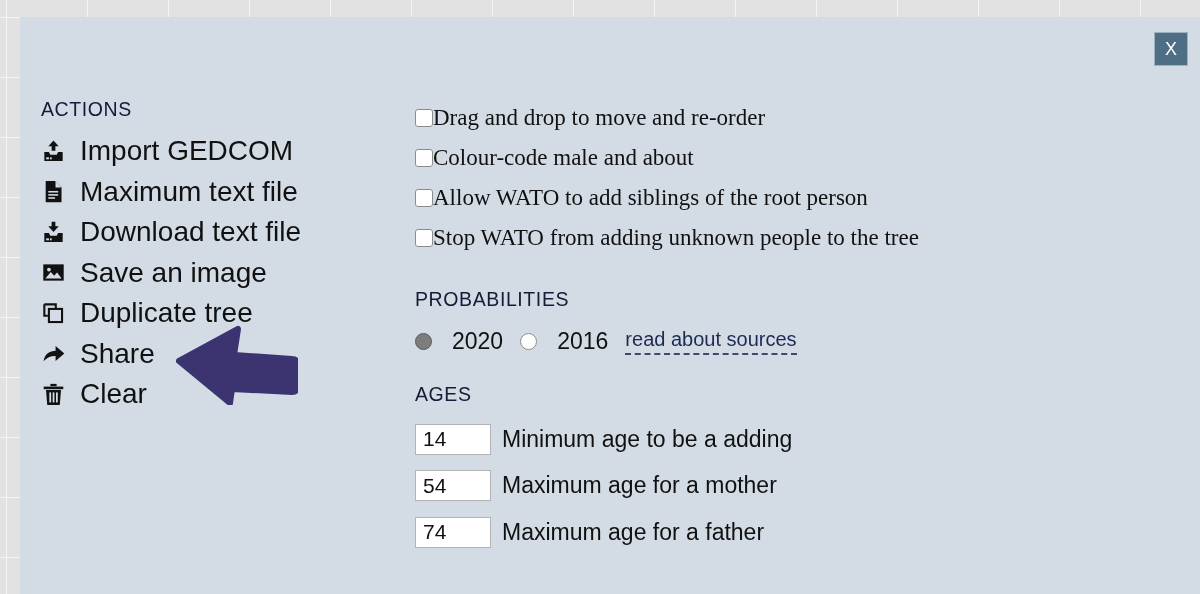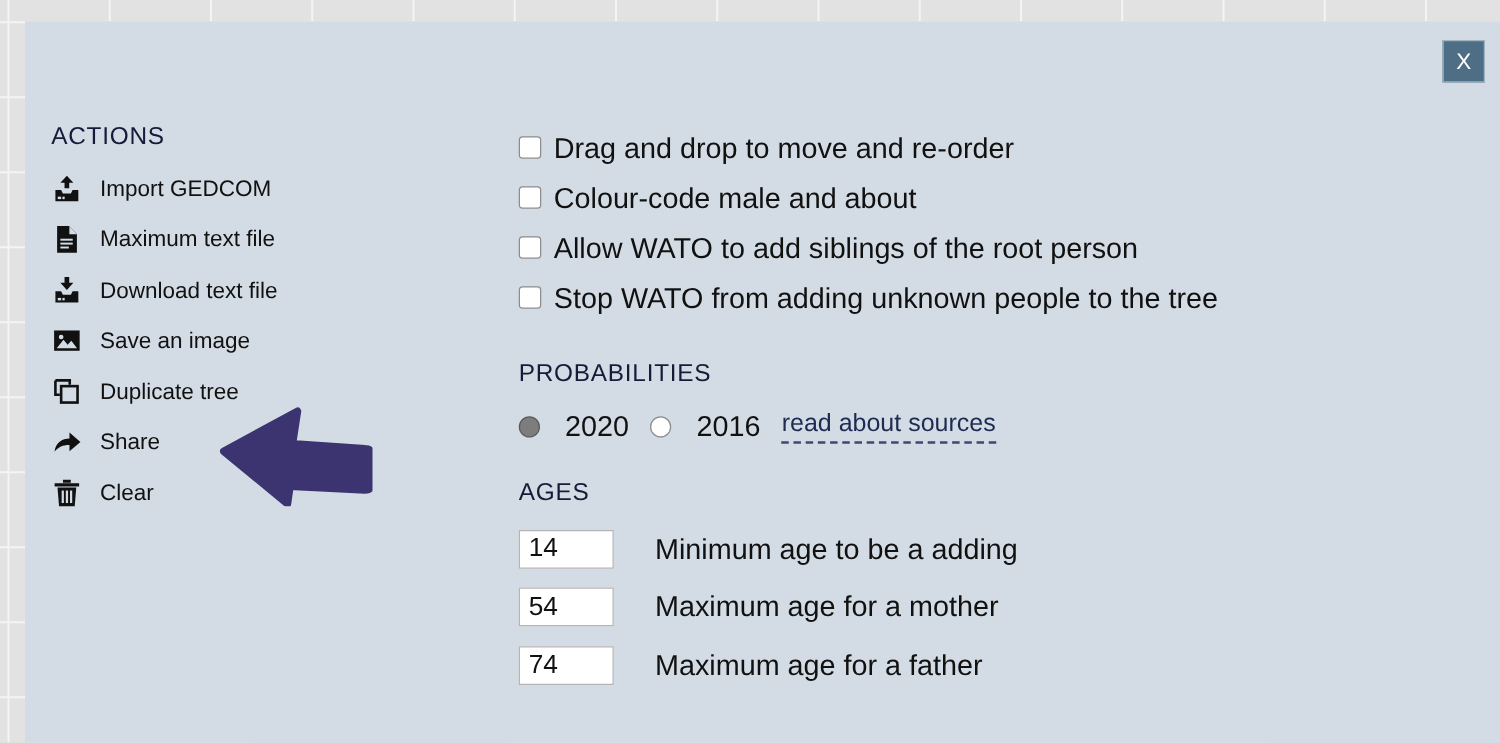--- a/index.html
+++ b/index.html
@@ -76,44 +76,44 @@
   
   #actions-list { list-style: none; }
 
   .action-item {
     display: flex;
     align-items: center;
     gap: 14px;
     height: 40.5px;
     cursor: pointer;
     color: #111111;
-    font-size: 18px;
+    font-size: 28px;
   }
 
   .action-icon {
     width: 25px;
     height: 25px;
     display: flex;
     align-items: center;
     justify-content: center;
     flex: 0 0 25px;
   }
   .action-icon svg { display: block; }
 
   
   #settings-list { list-style: none; margin-bottom: 30px; }
 
   .setting-row {
     display: flex;
     align-items: center;
-    gap: 10px;
     height: 40px;
     cursor: pointer;
     font-size: 23px;
     color: #111111;
+    font-family: Liberation Serif, serif;
   }
 
   .checkbox-box {
     width: 18px;
     height: 18px;
     flex: 0 0 18px;
     background: #ffffff;
     border: 1.5px solid #8d8d8d;
     border-radius: 3px;
     cursor: pointer;
@@ -159,21 +159,21 @@
     padding-bottom: 2px;
     cursor: pointer;
   }
 
   
   #ages-list { list-style: none; }
 
   .age-row {
     display: flex;
     align-items: center;
-    gap: 33px;
+    gap: 11px;
     height: 46.5px;
     font-size: 23px;
     color: #111111;
   }
 
   .age-input {
     width: 76px;
     height: 31px;
     background: #ffffff;
     border: 1px solid #b4b4b4;

